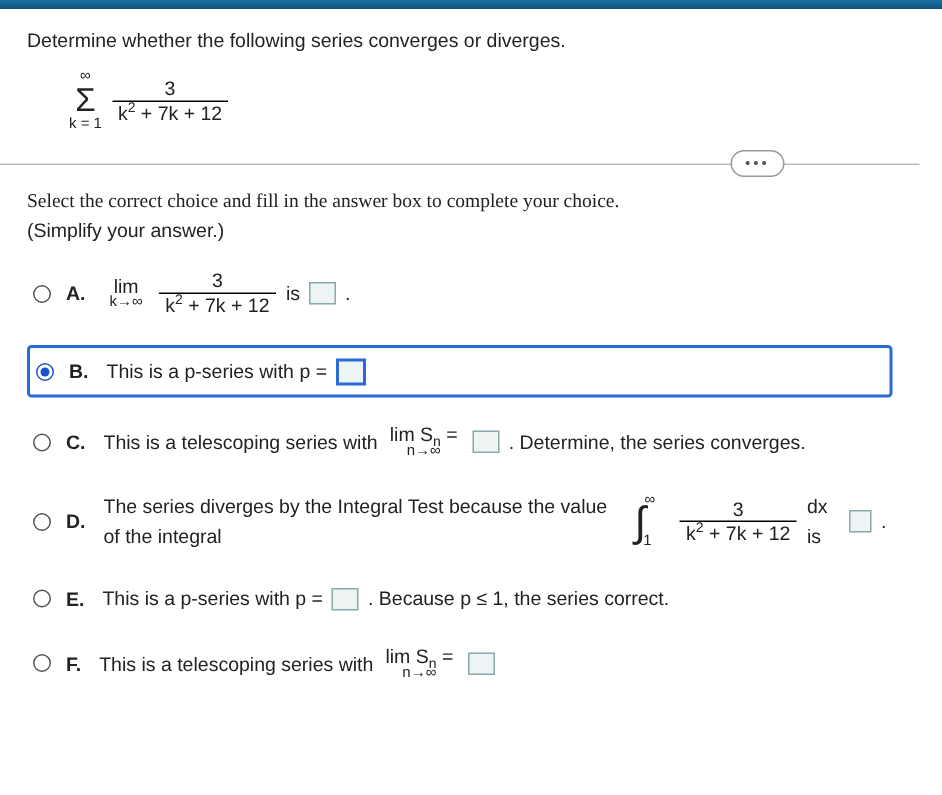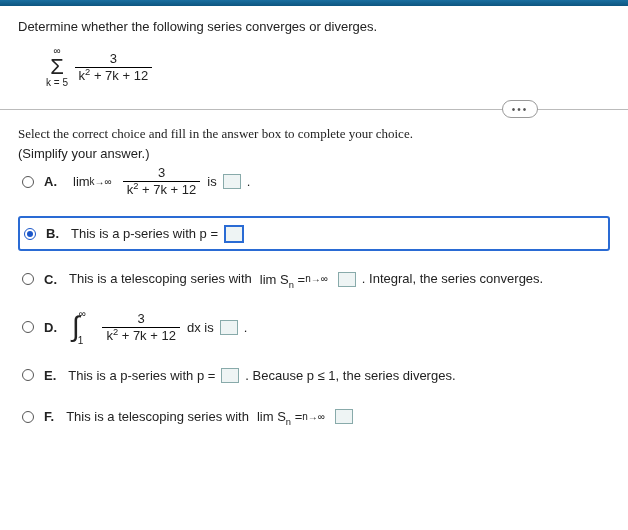--- a/index.html
+++ b/index.html
@@ -7,81 +7,81 @@
     font-family: Arial, Helvetica, sans-serif;
     background: #fff;
     width: 628px;
     height: 530px;
     overflow: hidden;
     position: relative;
     font-size: 13px;
     color: #222;
   }
   .topbar { height: 6px; background: linear-gradient(#1a6fa0,#0d5580); }
-  .content { padding: 12px 18px 10px 18px; }
+  .content { padding: 12px 33px 10px 18px; }
   .question-text { margin-bottom: 10px; line-height: 1.4; }
   .series-display { margin: 6px 0 10px 28px; }
   .sigma-block { display: inline-flex; flex-direction: column; align-items: center; vertical-align: middle; }
   .sigma-top, .sigma-bot { font-size: 10px; line-height: 1; }
   .sigma-sym { font-size: 22px; line-height: 1; }
   .frac { display: inline-flex; flex-direction: column; align-items: center; vertical-align: middle; margin: 0 3px; }
   .frac .num, .frac .den { padding: 0 4px; line-height: 1.22; white-space: nowrap; }
   .frac .bar { border-top: 1px solid #000; align-self: stretch; }
   sup { font-size: 0.72em; vertical-align: super; line-height: 0; }
   sub { font-size: 0.72em; vertical-align: sub; line-height: 0; }
   .divider-row { position: relative; height: 22px; margin: 0 -18px 6px -18px; }
   .divider-line { position: absolute; top: 11px; left: 0; right: 0; border-top: 1px solid #bbb; }
   .ellipsis-pill {
     position: absolute; right: 90px; top: 2px; width: 36px; height: 18px;
     border: 1px solid #999; border-radius: 9px; background: #fff;
     display: flex; align-items: center; justify-content: center; font-size: 10px; color: #555;
     letter-spacing: 2px; cursor: pointer;
   }
   .instruction { margin: 6px 0 4px 0; font-family: Liberation Serif, serif; }
-  .simplify { }
+  .simplify { margin-bottom: 14px; }
   .choices { display: flex; flex-direction: column; gap: 14px; }
   .choice {
     display: flex; align-items: center; gap: 10px; padding: 4px 4px; border-radius: 3px;
   }
   .choice.selected { border: 2px solid #2a6bd4; padding: 6px 4px; }
   .radio {
     width: 12px; height: 12px; border: 1.5px solid #555; border-radius: 50%;
     flex: 0 0 auto; display: flex; align-items: center; justify-content: center; cursor: pointer;
   }
   .radio.selected { border-color: #1a56c9; }
   .radio.selected::after { content: ""; width: 6px; height: 6px; background: #1a56c9; border-radius: 50%; }
   .letter { font-weight: bold; margin-right: 2px; }
   .choice-body { display: flex; align-items: center; flex-wrap: nowrap; gap: 4px; line-height: 1.5; }
   .blank {
     display: inline-block; width: 18px; height: 15px; border: 1px solid #8aa; background: #eef4f4;
     vertical-align: middle; margin: 0 2px;
   }
   .blank.big { border: 2px solid #2a6bd4; width: 20px; height: 18px; }
-  .lim-block { display: inline-flex; flex-direction: row; align-items: center; vertical-align: middle; margin: 0 4px; }
+  .lim-block { display: inline-flex; flex-direction: column; align-items: center; vertical-align: middle; margin: 0 4px; }
   .lim-top { line-height: 1; }
   .lim-bot { font-size: 10px; line-height: 1; }
   .integral-block { display: inline-flex; align-items: center; vertical-align: middle; margin: 0 3px; }
   .int-sym { position: relative; font-size: 28px; line-height: 1; }
   .int-upper { font-size: 10px; position: relative; top: -14px; left: -1px; }
   .int-lower { font-size: 10px; position: relative; bottom: -13px; left: -9px; }
 </style>
 </head>
 <body>
 
 <div class="topbar"></div>
 
 <div class="content">
 
   <div class="question-text">Determine whether the following series converges or diverges.</div>
 
   <div class="series-display">
     <span class="sigma-block">
       <span class="sigma-top">∞</span>
       <span class="sigma-sym">Σ</span>
-      <span class="sigma-bot">k = 5</span>
+      <span class="sigma-bot">k = 1</span>
     </span>
     <span class="frac">
       <span class="num">3</span>
       <span class="bar"></span>
       <span class="den">k<sup>2</sup> + 7k + 12</span>
     </span>
   </div>
 
   <div class="divider-row">
     <div class="divider-line"></div>
@@ -124,28 +124,29 @@
     <div class="choice">
       <span class="radio"></span>
       <span class="letter">C.</span>
       <span class="choice-body">
         <span>This is a telescoping series with</span>
         <span class="lim-block">
           <span class="lim-top">lim  S<sub>n</sub> =</span>
           <span class="lim-bot">n→∞</span>
         </span>
         <span class="blank"></span>
-        <span>. Integral, the series converges.</span>
+        <span>. Determine, the series converges.</span>
       </span>
     </div>
 
     <div class="choice">
       <span class="radio"></span>
       <span class="letter">D.</span>
       <span class="choice-body">
+        <span>The series diverges by the Integral Test because the value of the integral</span>
         <span class="integral-block">
           <span class="int-sym">∫</span>
           <span class="int-upper">∞</span>
           <span class="int-lower">1</span>
         </span>
         <span class="frac">
           <span class="num">3</span>
           <span class="bar"></span>
           <span class="den">k<sup>2</sup> + 7k + 12</span>
         </span>
@@ -154,21 +155,21 @@
         <span>.</span>
       </span>
     </div>
 
     <div class="choice">
       <span class="radio"></span>
       <span class="letter">E.</span>
       <span class="choice-body">
         <span>This is a p-series with p =</span>
         <span class="blank"></span>
-        <span>. Because p ≤ 1, the series diverges.</span>
+        <span>. Because p ≤ 1, the series correct.</span>
       </span>
     </div>
 
     <div class="choice">
       <span class="radio"></span>
       <span class="letter">F.</span>
       <span class="choice-body">
         <span>This is a telescoping series with</span>
         <span class="lim-block">
           <span class="lim-top">lim  S<sub>n</sub> =</span>

